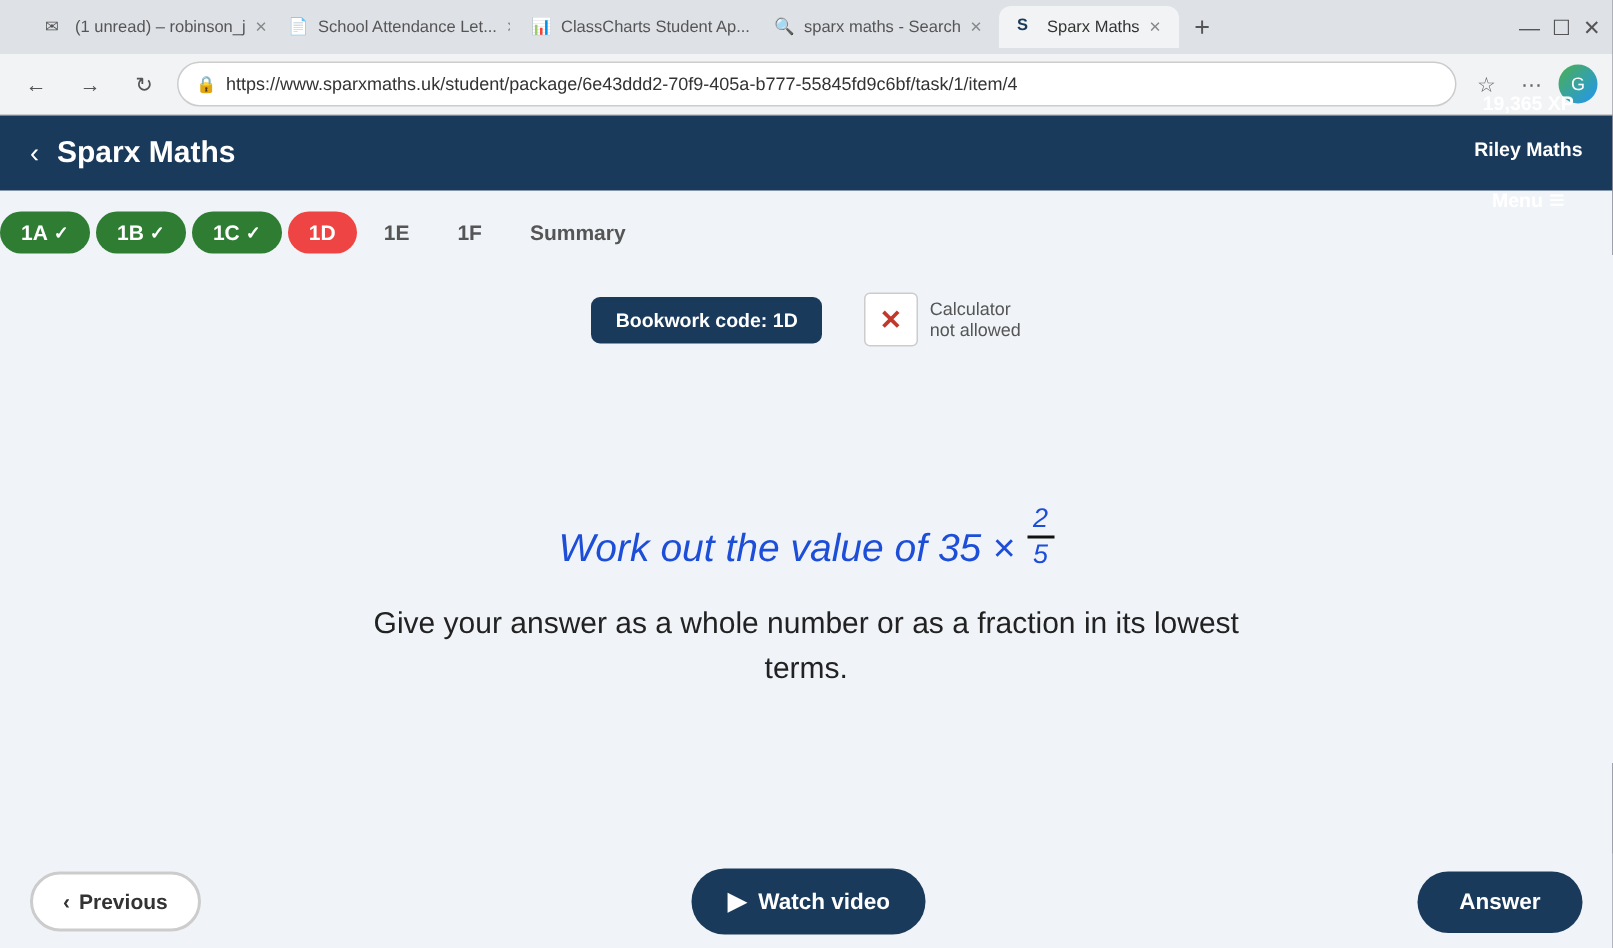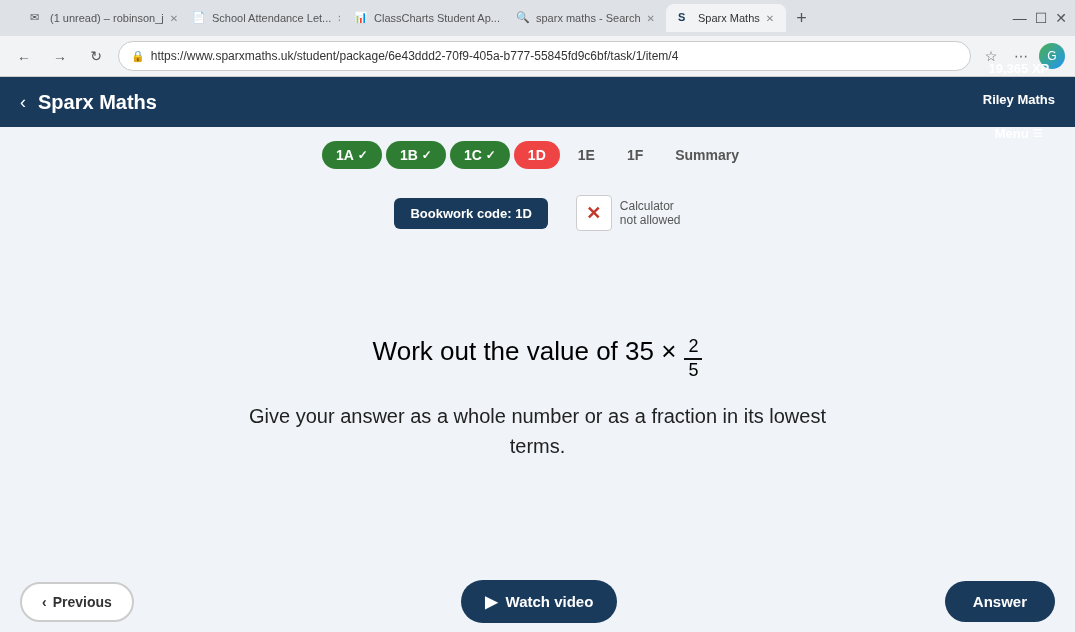--- a/index.html
+++ b/index.html
@@ -184,21 +184,21 @@
       align-items: center;
       gap: 4px;
       font-weight: 600;
     }
 
     .hamburger { font-size: 18px; }
 
     
     .task-tabs {
       display: flex;
-      justify-content: center;
+      justify-content: flex-start;
       align-items: center;
       padding: 14px 0 10px;
       gap: 4px;
     }
 
     .task-tab {
       padding: 6px 14px;
       border-radius: 20px;
       font-size: 14px;
       font-weight: 600;
@@ -288,25 +288,26 @@
       display: flex;
       flex-direction: column;
       align-items: center;
       justify-content: center;
       text-align: center;
     }
 
     .question-text {
       font-size: 26px;
       font-weight: 400;
-      color: #000000;
+      color: #1d4ed8;
       margin-bottom: 20px;
       display: flex;
-      align-items: flex-start;
+      align-items: flex-end;
       gap: 8px;
+      font-style: italic;
     }
 
     .fraction {
       display: inline-flex;
       flex-direction: column;
       align-items: center;
       font-size: 20px;
       line-height: 1.2;
       vertical-align: middle;
     }

